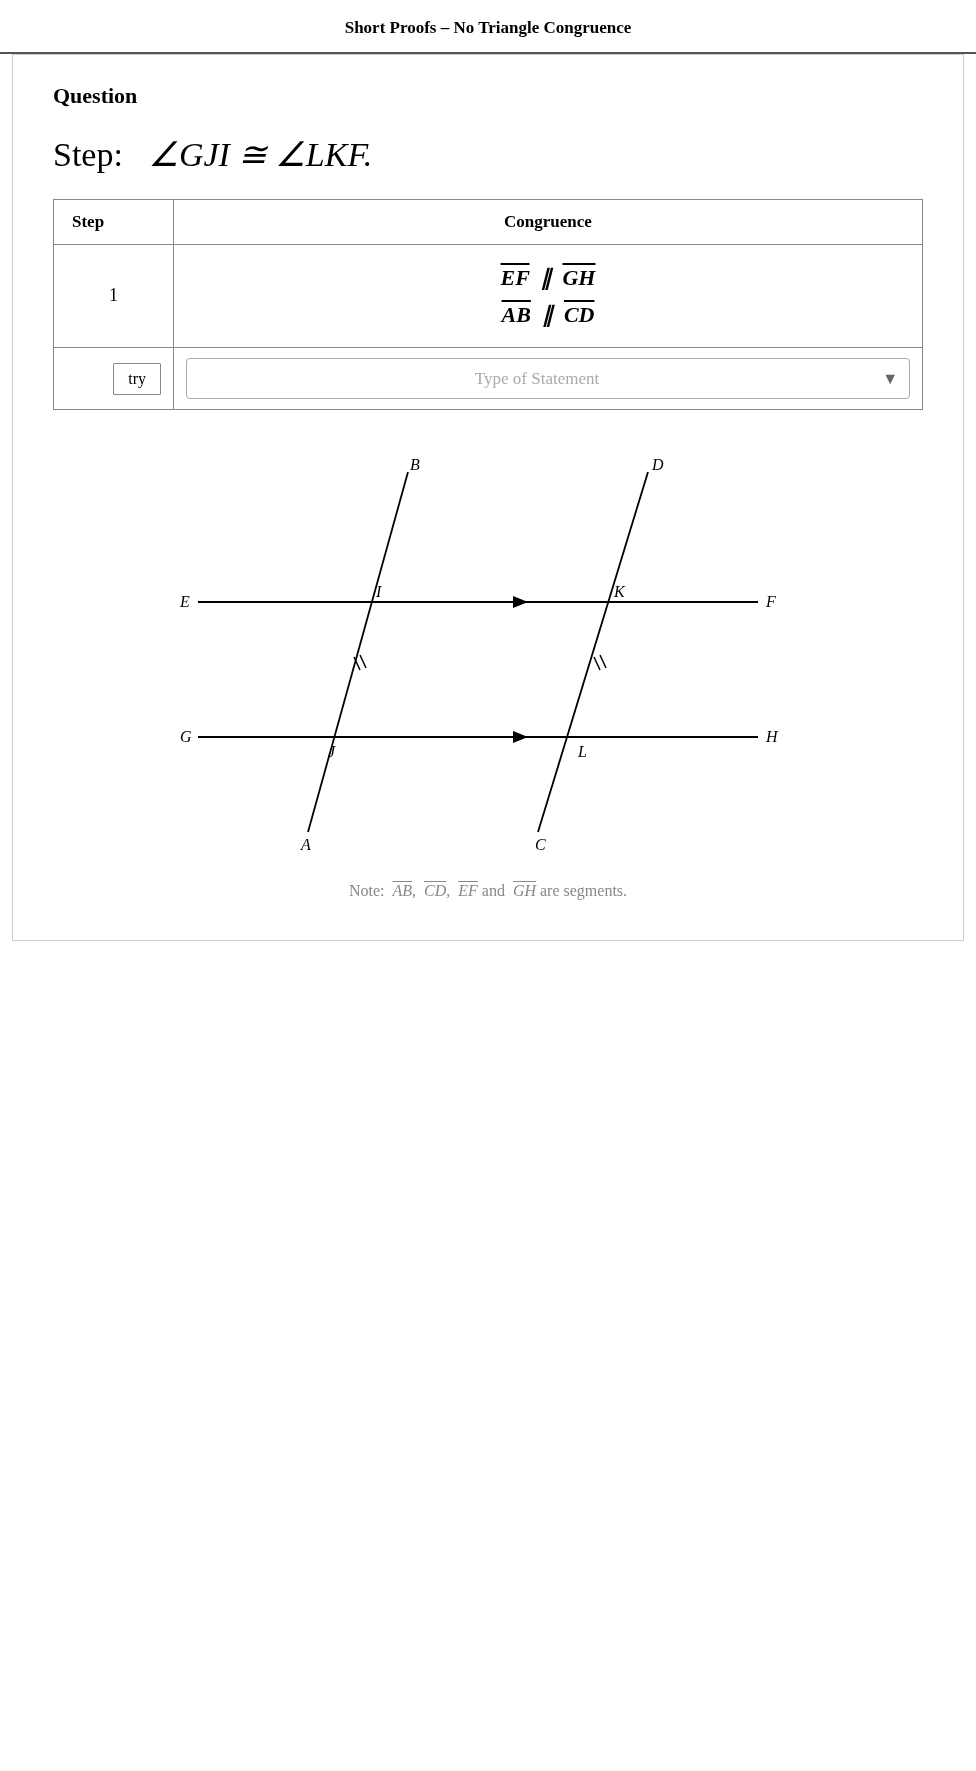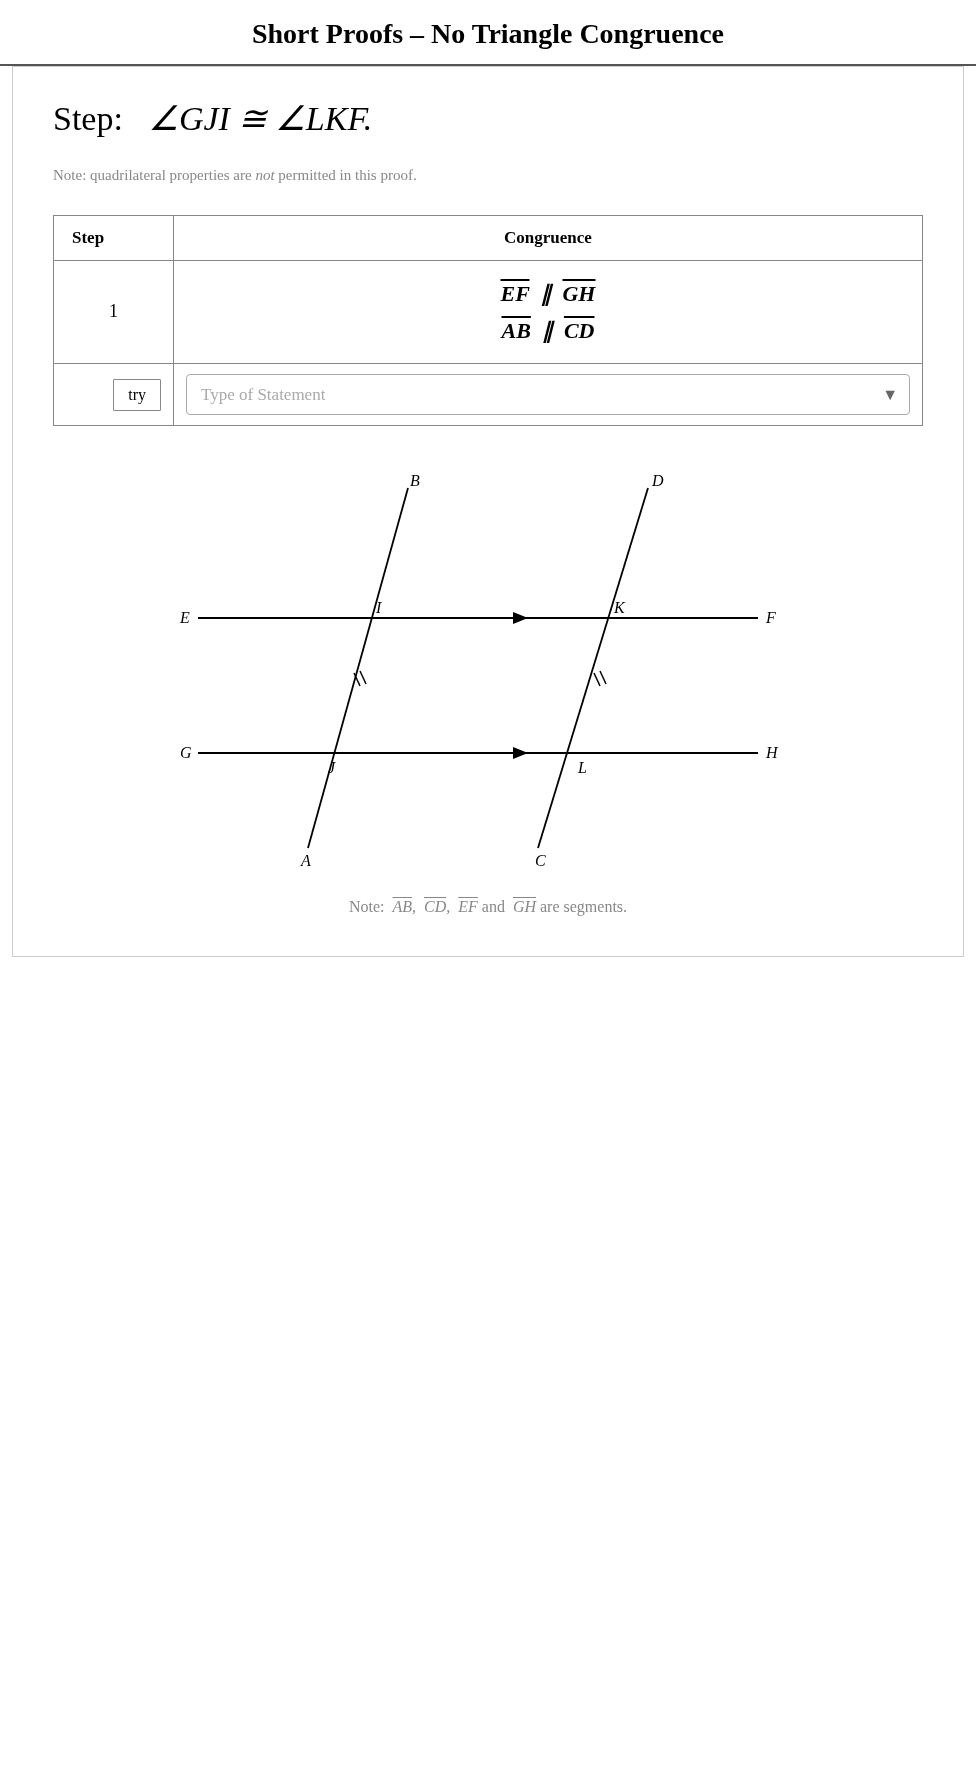--- a/index.html
+++ b/index.html
@@ -7,21 +7,21 @@
       font-family: Georgia, 'Times New Roman', serif;
       background: #fff;
       width: 976px;
       min-height: 1771px;
     }
 
     .page-header {
       text-align: center;
       padding: 18px 3px 14px;
       border-bottom: 2px solid #555;
-      font-size: 28px;
+      font-size: 17px;
       font-weight: bold;
       font-family: Georgia, serif;
     }
 
     .content-area {
       padding: 28px 40px 40px 40px;
       border: 1px solid #ccc;
       margin: 0 12px;
     }
 
@@ -139,20 +139,21 @@
       width: 100%;
       padding: 10px 36px 10px 14px;
       font-size: 17px;
       font-family: Georgia, serif;
       color: #aaa;
       border: 1.5px solid #aaa;
       border-radius: 4px;
       appearance: none;
       background: #fff;
       cursor: pointer;
+      text-align: center;
     }
 
     .select-arrow {
       position: absolute;
       right: 12px;
       top: 50%;
       transform: translateY(-50%);
       pointer-events: none;
       font-size: 16px;
       color: #666;
@@ -172,31 +173,29 @@
       margin-top: 10px;
     }
   </style>
 </head>
 <body>
 
 <div class="page-header">Short Proofs – No Triangle Congruence</div>
 
 <div class="content-area">
 
+  <div class="section-label">Question</div>
 
 
   <div class="given-prove math-line">
     <span class="label">Step:</span>
     &nbsp;
     <i>∠GJI ≅ ∠LKF</i>.
   </div>
 
-  <div class="note-text">
-    Note: quadrilateral properties are <em>not</em> permitted in this proof.
-  </div>
 
   <table class="proof-table">
     <thead>
       <tr>
         <th class="step-col">Step</th>
         <th class="statement-col">Congruence</th>
       </tr>
     </thead>
     <tbody>
 

